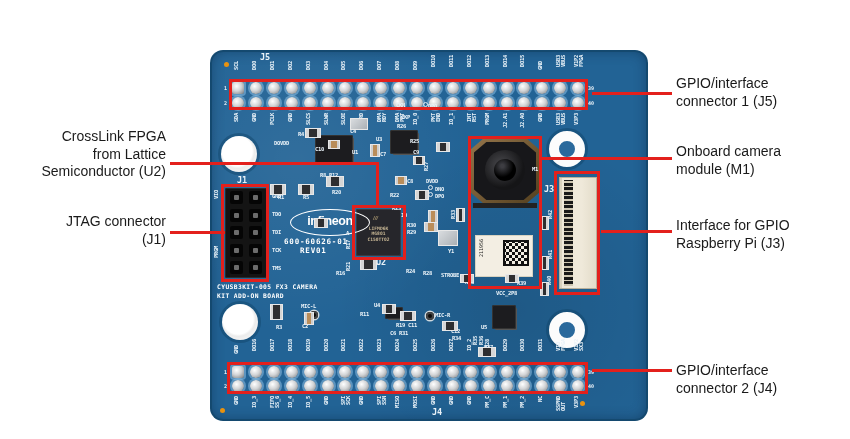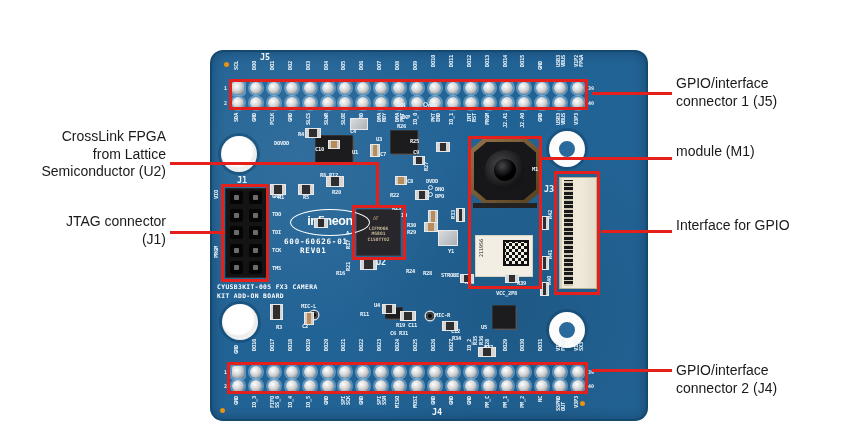--- a/index.html
+++ b/index.html
@@ -480,23 +480,25 @@
   </div>
   <div class="callout left" style="right:684px;top:213px">
     <div>JTAG connector</div>
     <div>(J1)</div>
   </div>
   <div class="callout" style="left:676px;top:75px">
     <div>GPIO/interface</div>
     <div>connector 1 (J5)</div>
   </div>
   <div class="callout" style="left:676px;top:143px">
+    <div>Onboard camera</div>
     <div>module (M1)</div>
   </div>
   <div class="callout" style="left:676px;top:217px">
     <div>Interface for GPIO</div>
+    <div>Raspberry Pi (J3)</div>
   </div>
   <div class="callout" style="left:676px;top:362px">
     <div>GPIO/interface</div>
     <div>connector 2 (J4)</div>
   </div>
 
 </div>
 
 </body></html>

